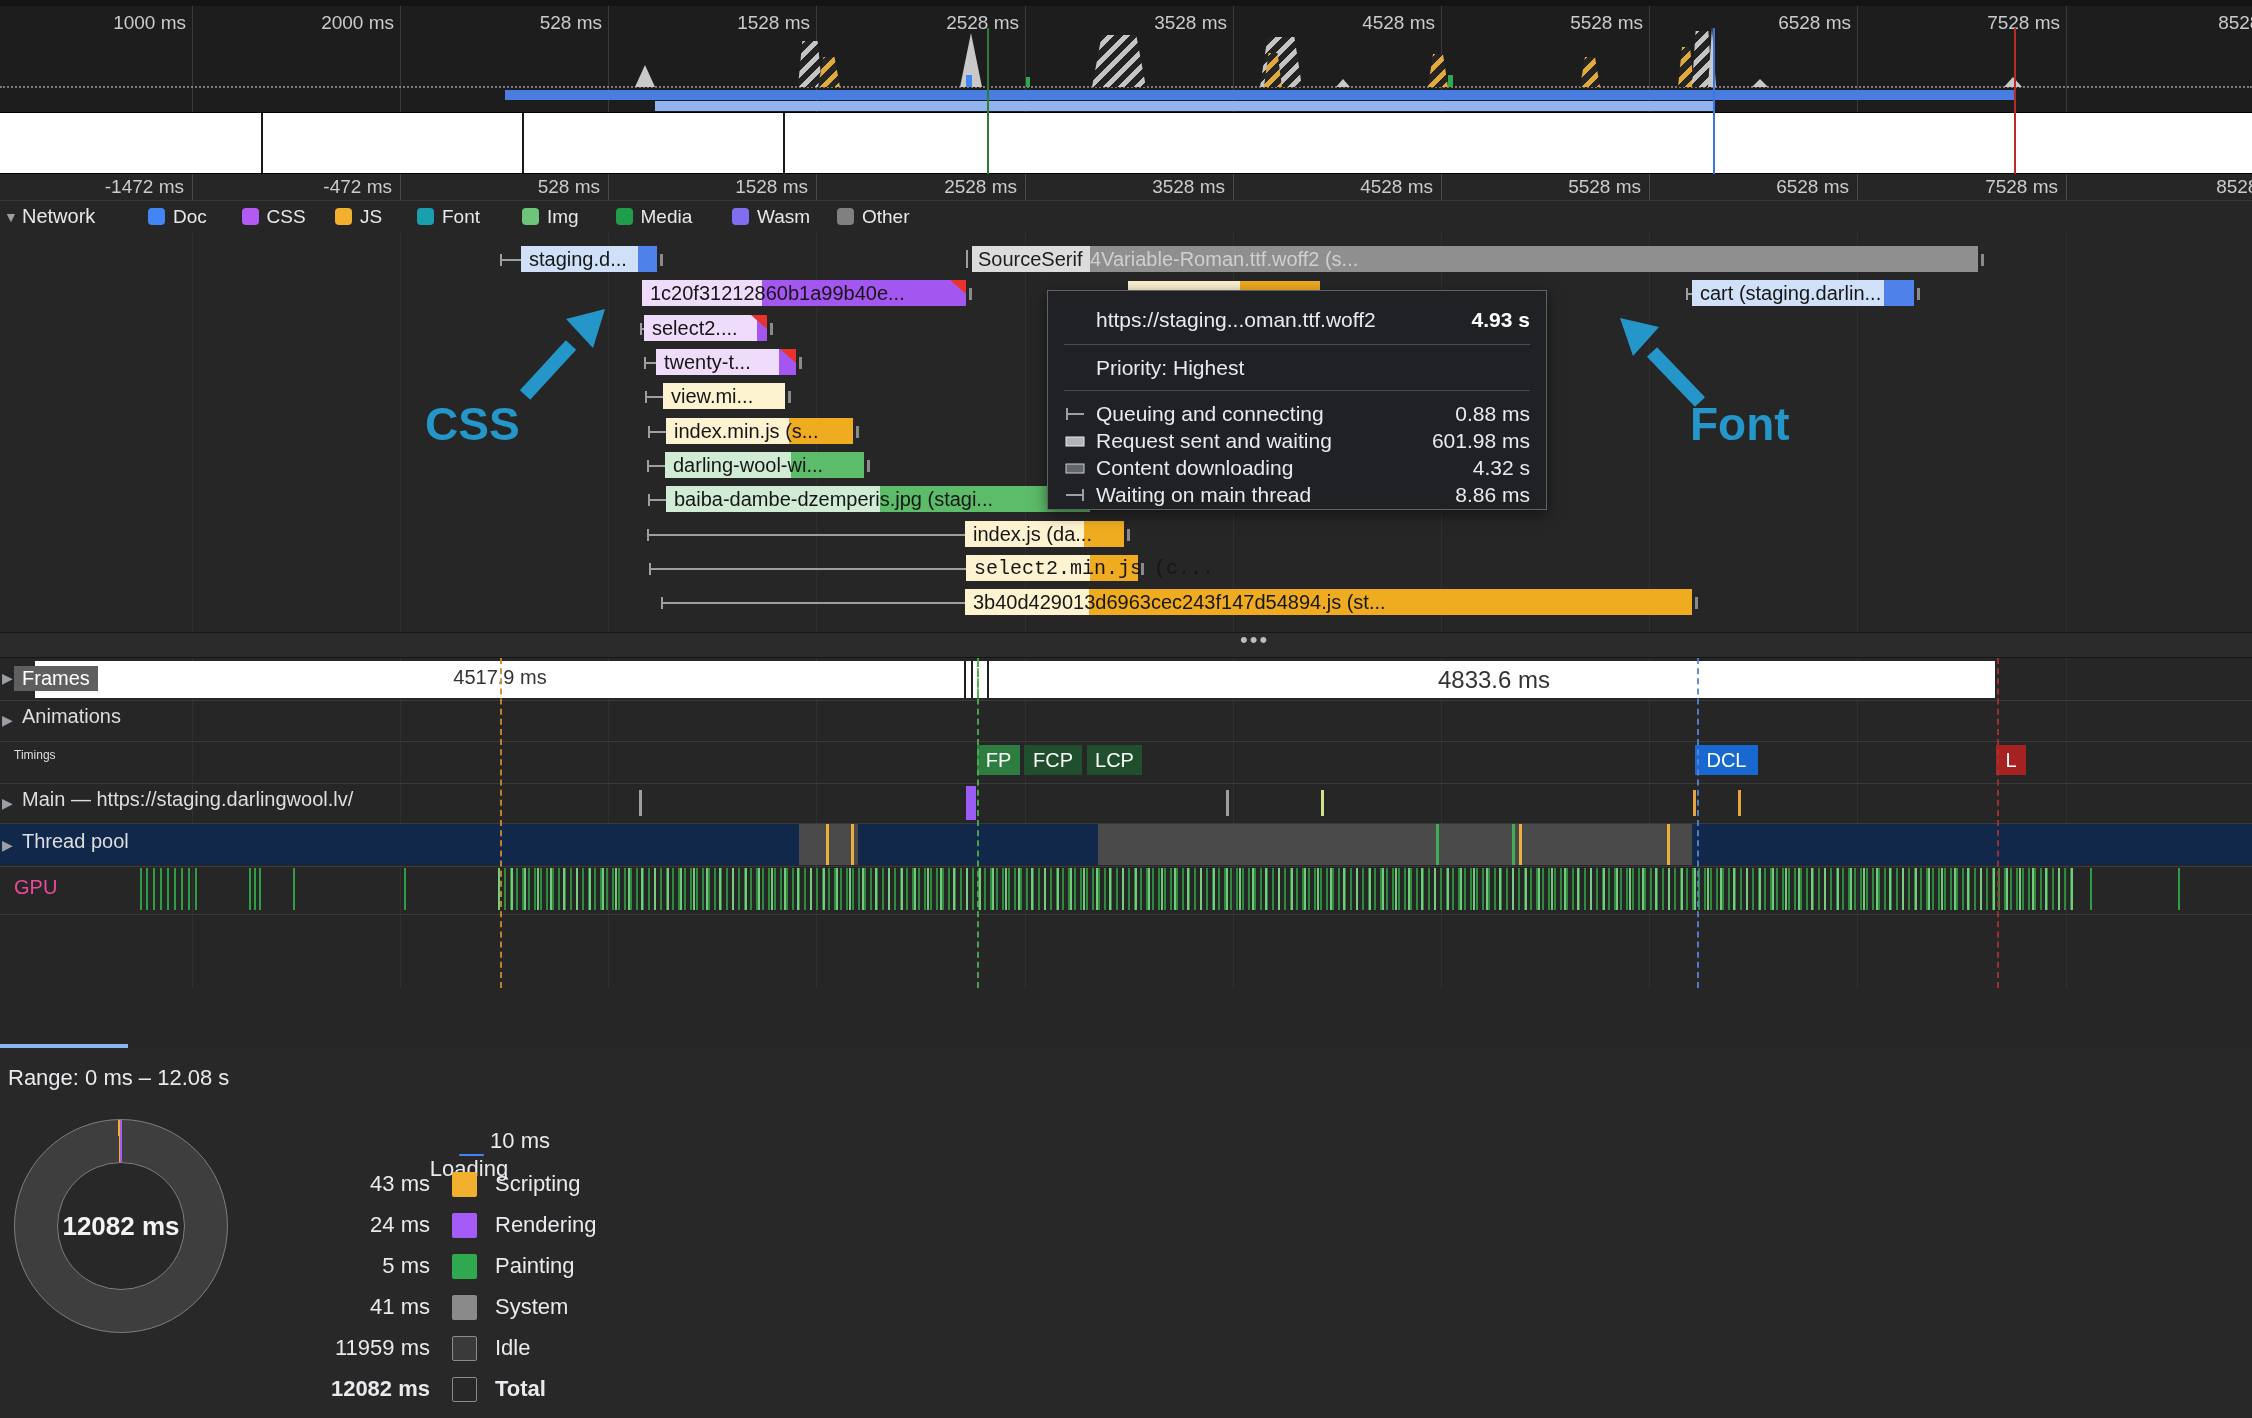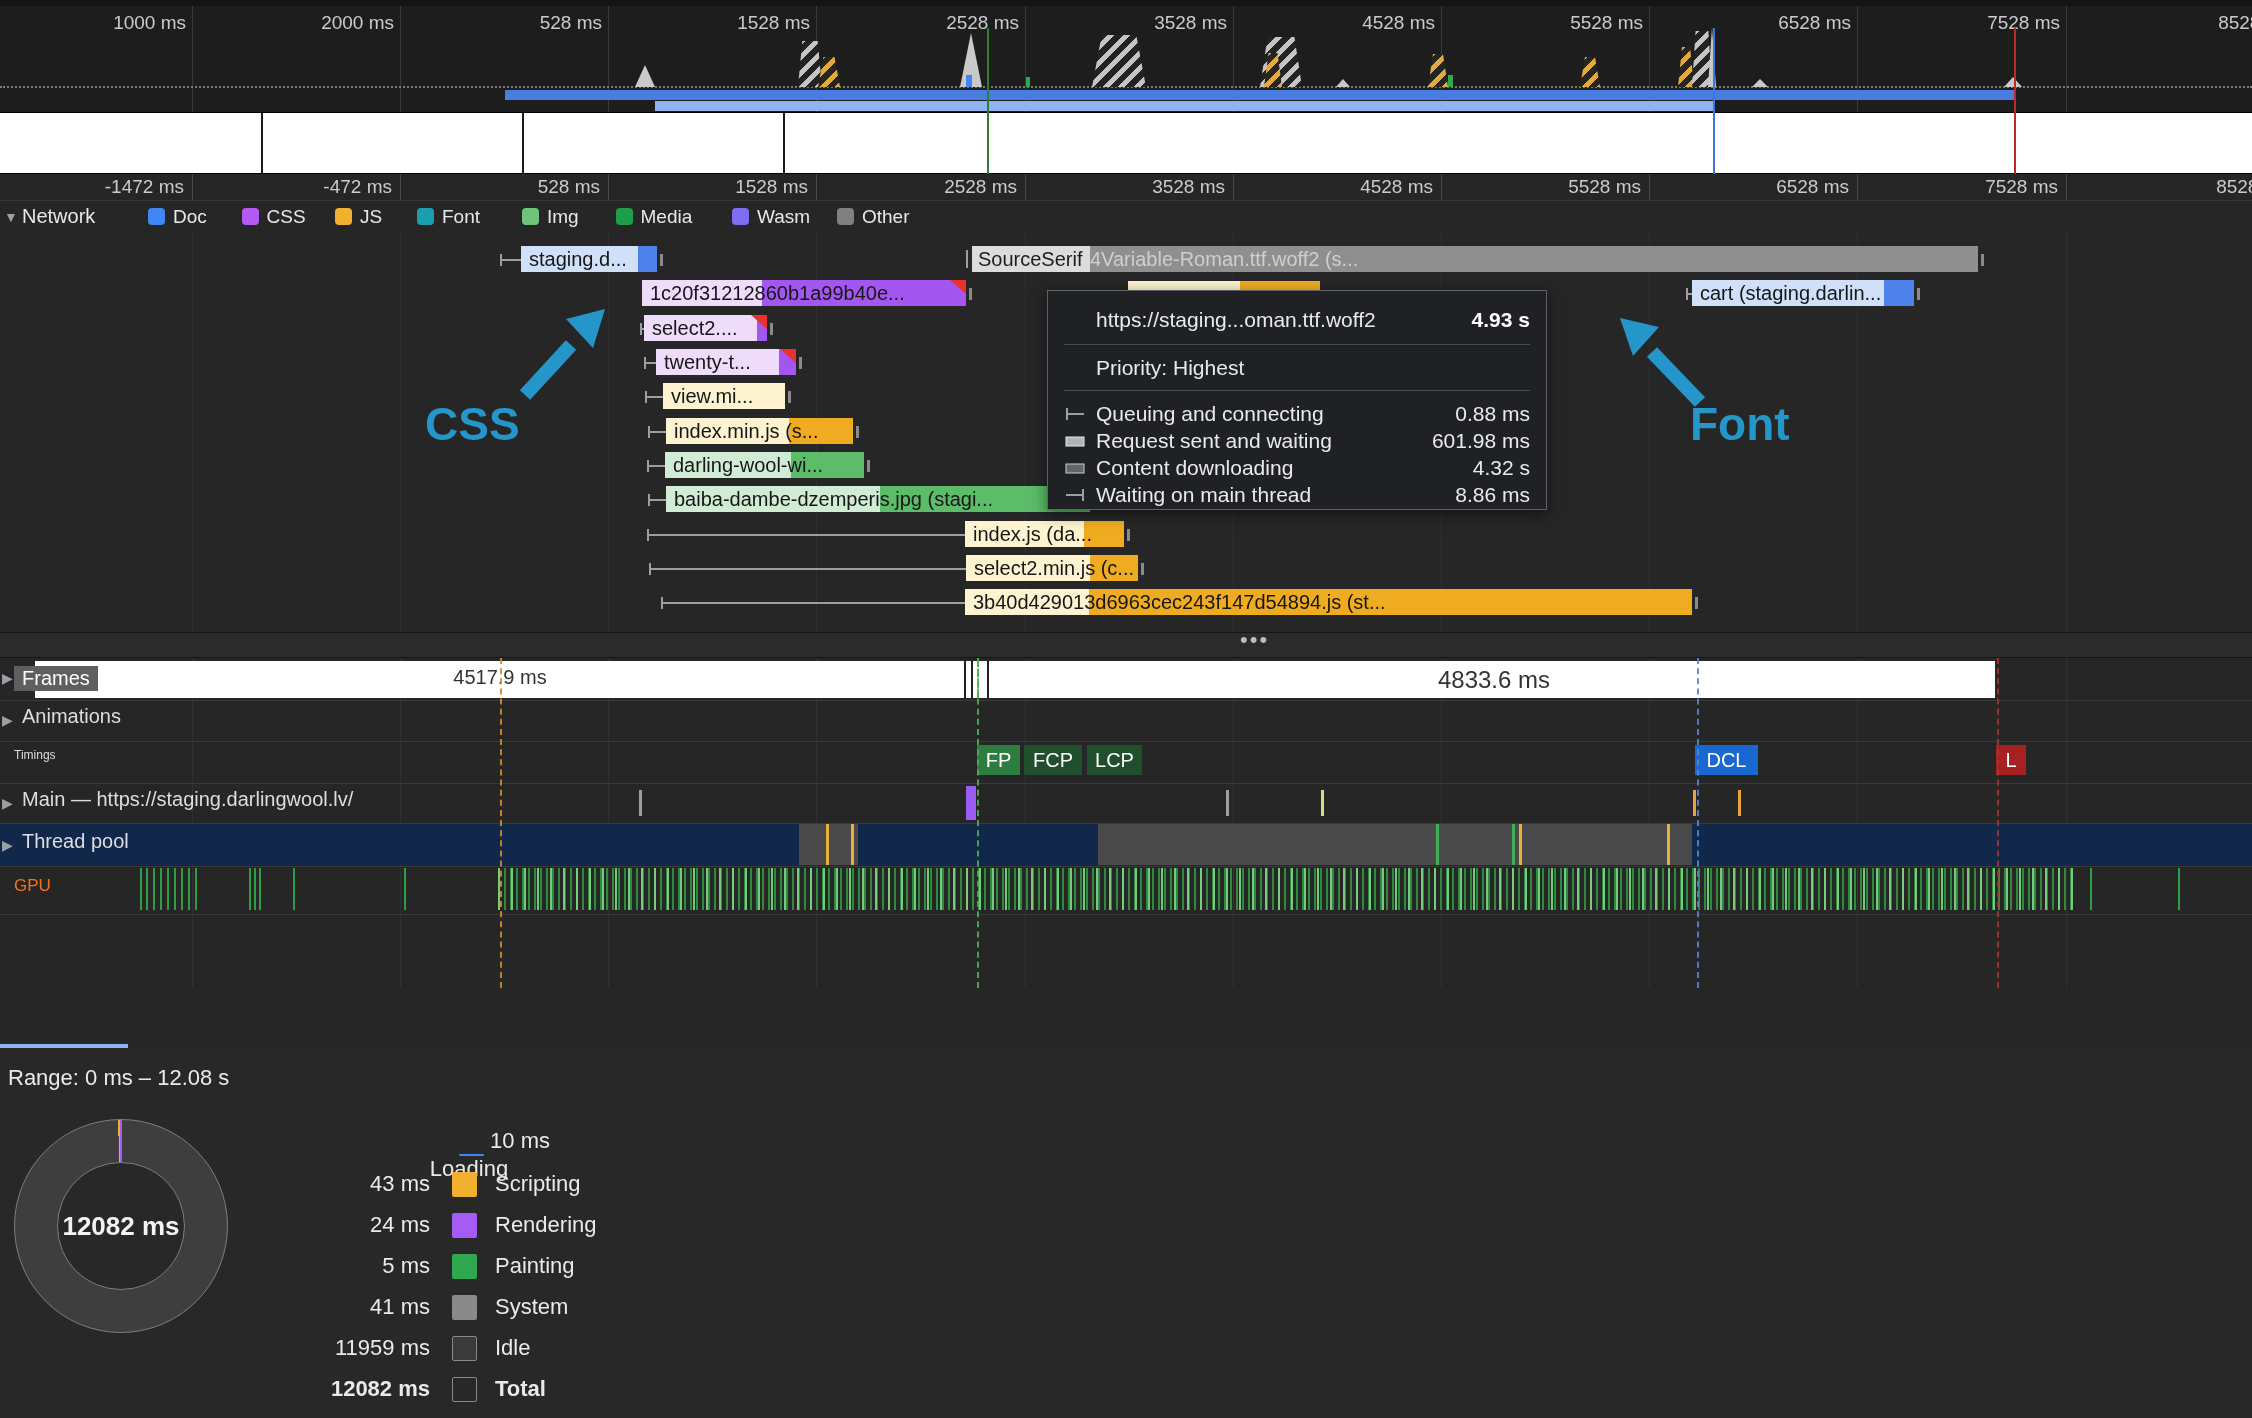--- a/index.html
+++ b/index.html
@@ -224,21 +224,21 @@
       </div>
       <div class="abs" style="left: 647px; top: 302px; width: 318px; height: 2px; background: rgb(158, 158, 158);"></div>
       <div class="abs" style="left: 647px; top: 297px; width: 2px; height: 12px; background: rgb(158, 158, 158);"></div>
       <div class="abs" style="left: 965px; top: 289px; width: 159px; height: 26px; background: rgb(253, 243, 208); overflow: visible;">
         <div class="abs" style="left: 119px; top: 0px; width: 40px; height: 26px; background: rgb(239, 172, 32);"></div>
         <div class="abs" style="left: 8px; top: 2px; max-width: 369px; color: rgb(22, 22, 22); font-size: 20px; white-space: nowrap;">index.js (da...</div>
       </div>
       <div class="abs" style="left: 1127px; top: 297px; width: 3px; height: 12px; background: rgb(138, 138, 138);"></div>
       <div class="abs" style="left: 649px; top: 336px; width: 317px; height: 2px; background: rgb(158, 158, 158);"></div>
       <div class="abs" style="left: 649px; top: 331px; width: 2px; height: 12px; background: rgb(158, 158, 158);"></div>
-      <div class="abs" style="left: 966px; top: 323px; width: 172px; height: 26px; background: rgb(253, 243, 208); overflow: visible;">
+      <div class="abs" style="left: 966px; top: 323px; width: 172px; height: 26px; background: rgb(253, 243, 208); overflow: visible; font-family: Liberation Mono, monospace;">
         <div class="abs" style="left: 124px; top: 0px; width: 48px; height: 26px; background: rgb(239, 172, 32);"></div>
         <div class="abs" style="left: 8px; top: 2px; max-width: 382px; color: rgb(22, 22, 22); font-size: 20px; white-space: nowrap;">select2.min.js (c...</div>
       </div>
       <div class="abs" style="left: 1141px; top: 331px; width: 3px; height: 12px; background: rgb(138, 138, 138);"></div>
       <div class="abs" style="left: 661px; top: 370px; width: 304px; height: 2px; background: rgb(158, 158, 158);"></div>
       <div class="abs" style="left: 661px; top: 365px; width: 2px; height: 12px; background: rgb(158, 158, 158);"></div>
       <div class="abs" style="left: 965px; top: 357px; width: 727px; height: 26px; background: rgb(253, 243, 208); overflow: visible;">
         <div class="abs" style="left: 124px; top: 0px; width: 603px; height: 26px; background: rgb(239, 172, 32);"></div>
         <div class="abs" style="left: 8px; top: 2px; max-width: 937px; color: rgb(22, 22, 22); font-size: 20px; white-space: nowrap;">3b40d429013d6963cec243f147d54894.js (st...</div>
       </div>
@@ -366,21 +366,21 @@
       <div class="abs" style="left: 799px; top: 166px; width: 59px; height: 41px; background: rgb(74, 74, 74);"></div>
       <div class="abs" style="left: 1098px; top: 166px; width: 594px; height: 41px; background: rgb(74, 74, 74);"></div>
       <div class="abs" style="left: 826px; top: 166px; width: 3px; height: 41px; background: rgb(233, 177, 60);"></div>
       <div class="abs" style="left: 851px; top: 166px; width: 3px; height: 41px; background: rgb(233, 177, 60);"></div>
       <div class="abs" style="left: 1436px; top: 166px; width: 3px; height: 41px; background: rgb(63, 174, 88);"></div>
       <div class="abs" style="left: 1512px; top: 166px; width: 3px; height: 41px; background: rgb(63, 174, 88);"></div>
       <div class="abs" style="left: 1519px; top: 166px; width: 3px; height: 41px; background: rgb(233, 177, 60);"></div>
       <div class="abs" style="left: 1667px; top: 166px; width: 3px; height: 41px; background: rgb(233, 177, 60);"></div>
       <div class="abs" style="left: 2px; top: 179px; color: rgb(154, 160, 166); font-size: 14px; z-index: 3;">▶</div>
       <div class="abs" style="left: 22px; top: 172px; color: rgb(220, 222, 225); font-size: 20px; z-index: 3;">Thread pool</div>
-      <div class="abs" style="left: 14px; top: 218px; color: #f97316; font-size: 17px; z-index: 3;">GPU</div>
+      <div class="abs" style="left: 14px; top: 218px; color: #ec4899; font-size: 20px; z-index: 3;">GPU</div>
       <div class="abs" style="left: 140px; top: 210px; width: 2px; height: 42px; background: rgb(46, 158, 68);"></div>
       <div class="abs" style="left: 146px; top: 210px; width: 2px; height: 42px; background: rgb(46, 158, 68);"></div>
       <div class="abs" style="left: 153px; top: 210px; width: 2px; height: 42px; background: rgb(46, 158, 68);"></div>
       <div class="abs" style="left: 160px; top: 210px; width: 2px; height: 42px; background: rgb(46, 158, 68);"></div>
       <div class="abs" style="left: 167px; top: 210px; width: 2px; height: 42px; background: rgb(46, 158, 68);"></div>
       <div class="abs" style="left: 174px; top: 210px; width: 2px; height: 42px; background: rgb(46, 158, 68);"></div>
       <div class="abs" style="left: 181px; top: 210px; width: 2px; height: 42px; background: rgb(46, 158, 68);"></div>
       <div class="abs" style="left: 188px; top: 210px; width: 2px; height: 42px; background: rgb(46, 158, 68);"></div>
       <div class="abs" style="left: 195px; top: 210px; width: 2px; height: 42px; background: rgb(46, 158, 68);"></div>
       <div class="abs" style="left: 249px; top: 210px; width: 2px; height: 42px; background: rgb(46, 158, 68);"></div>

